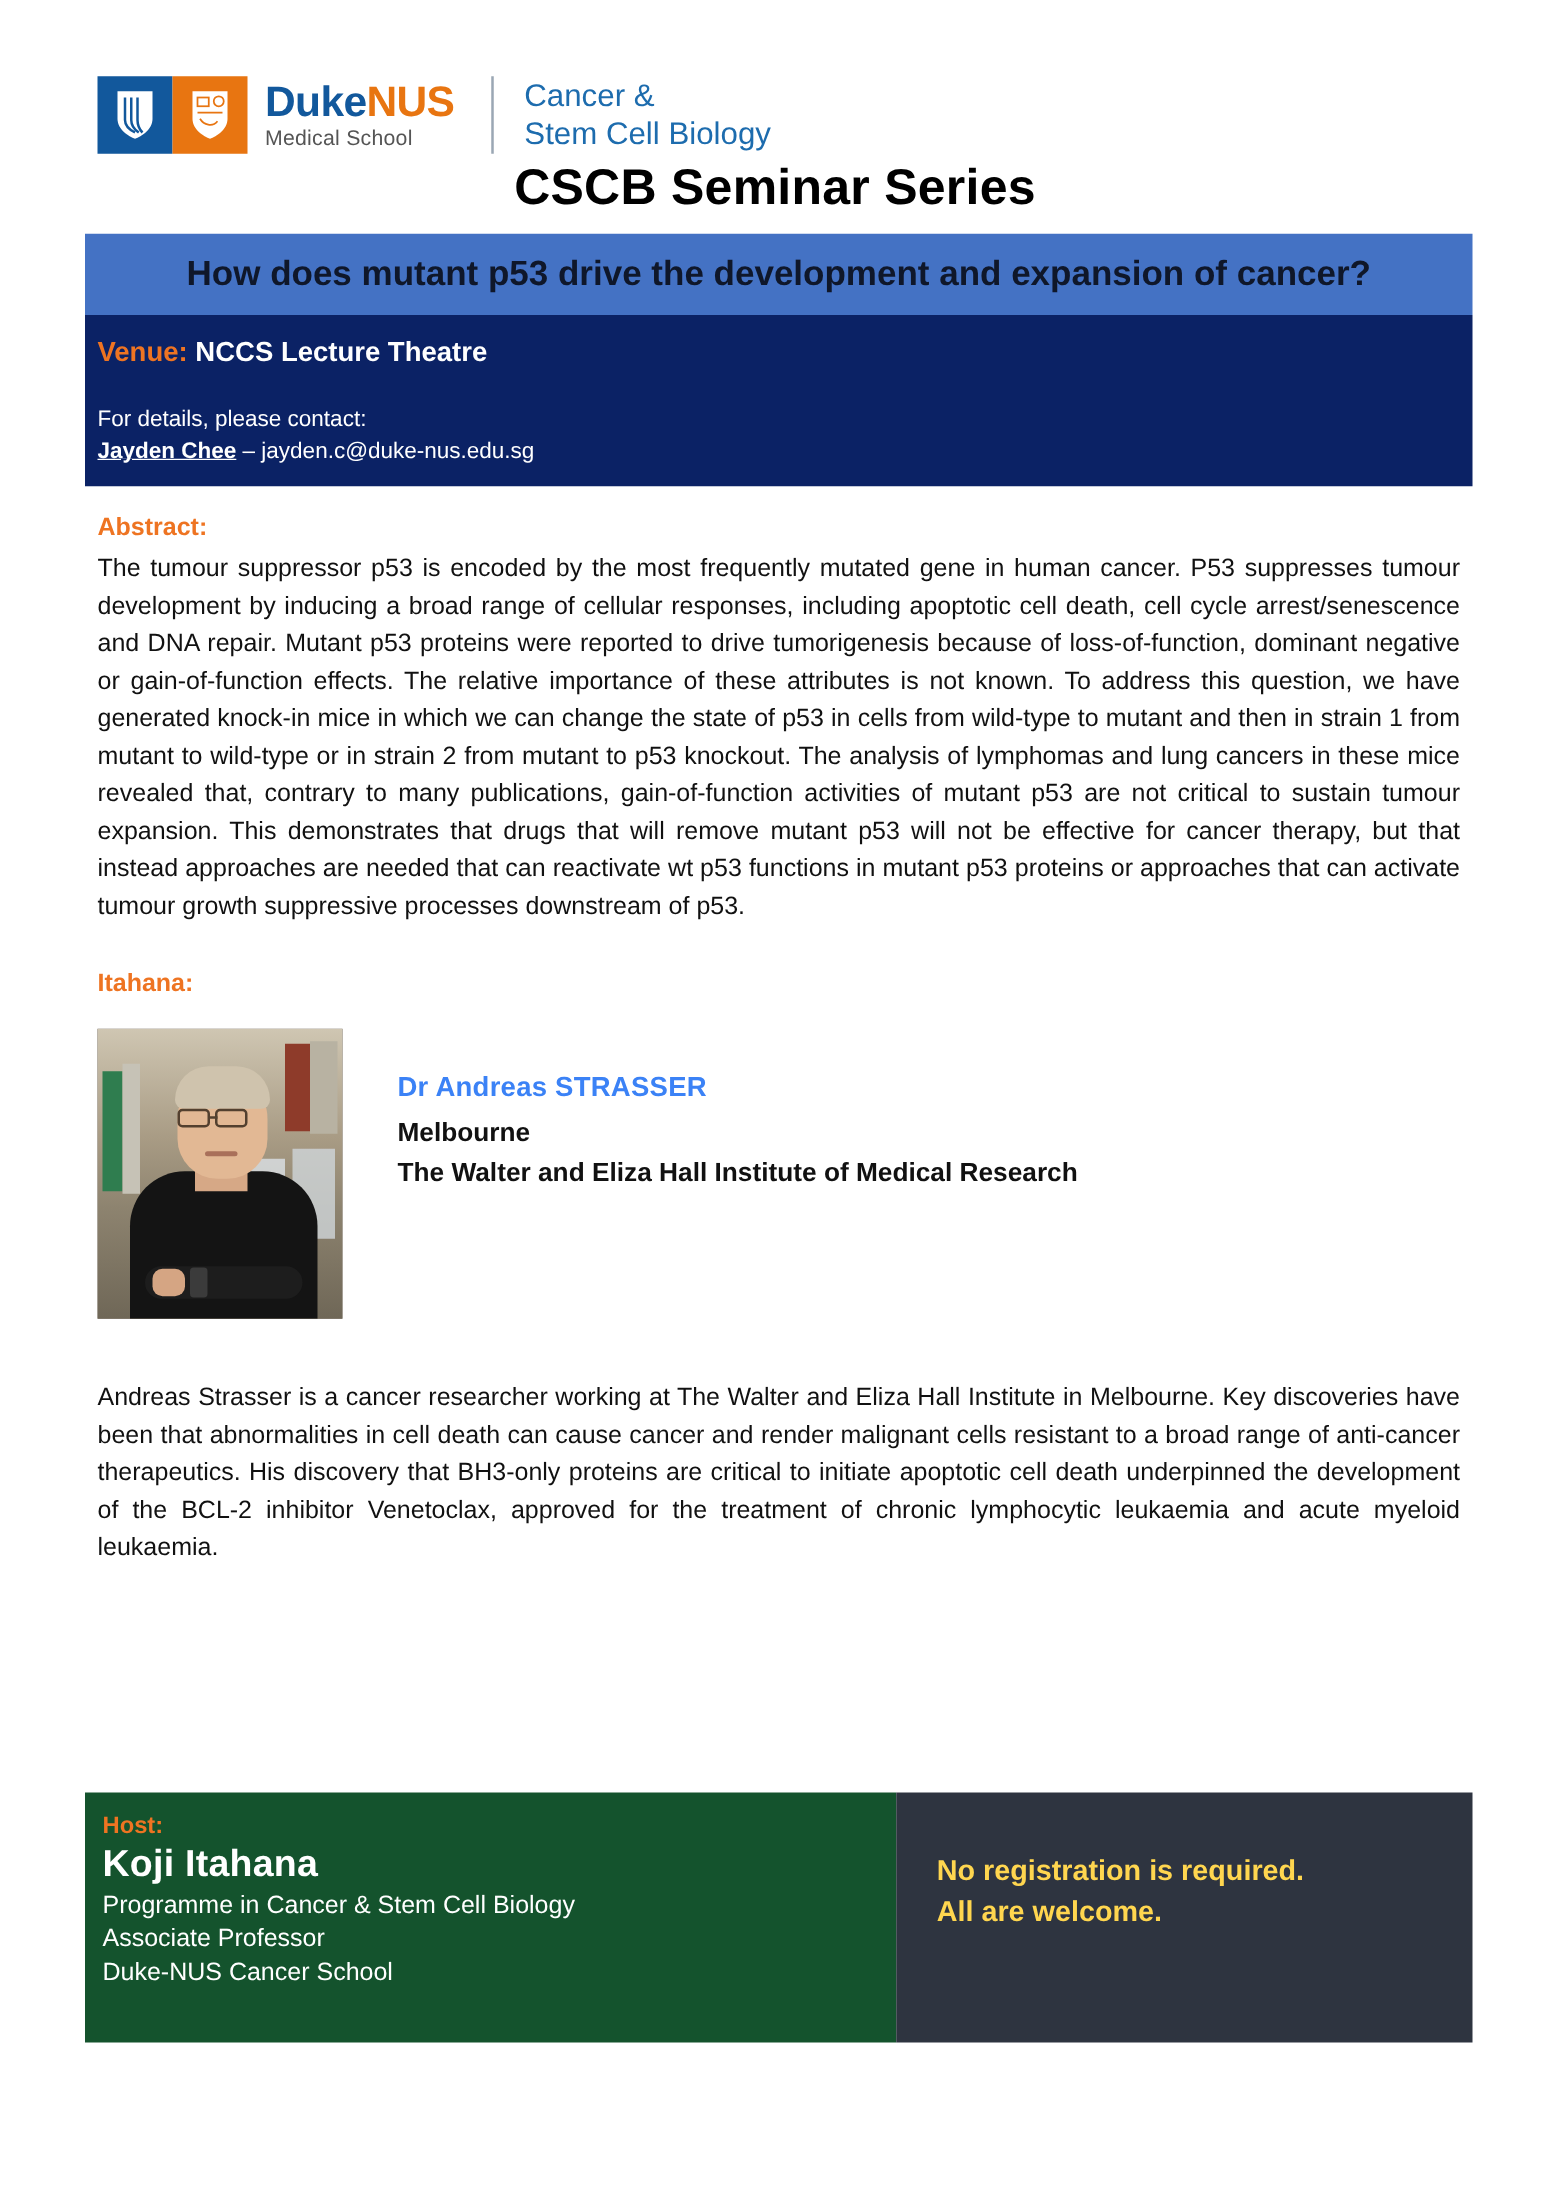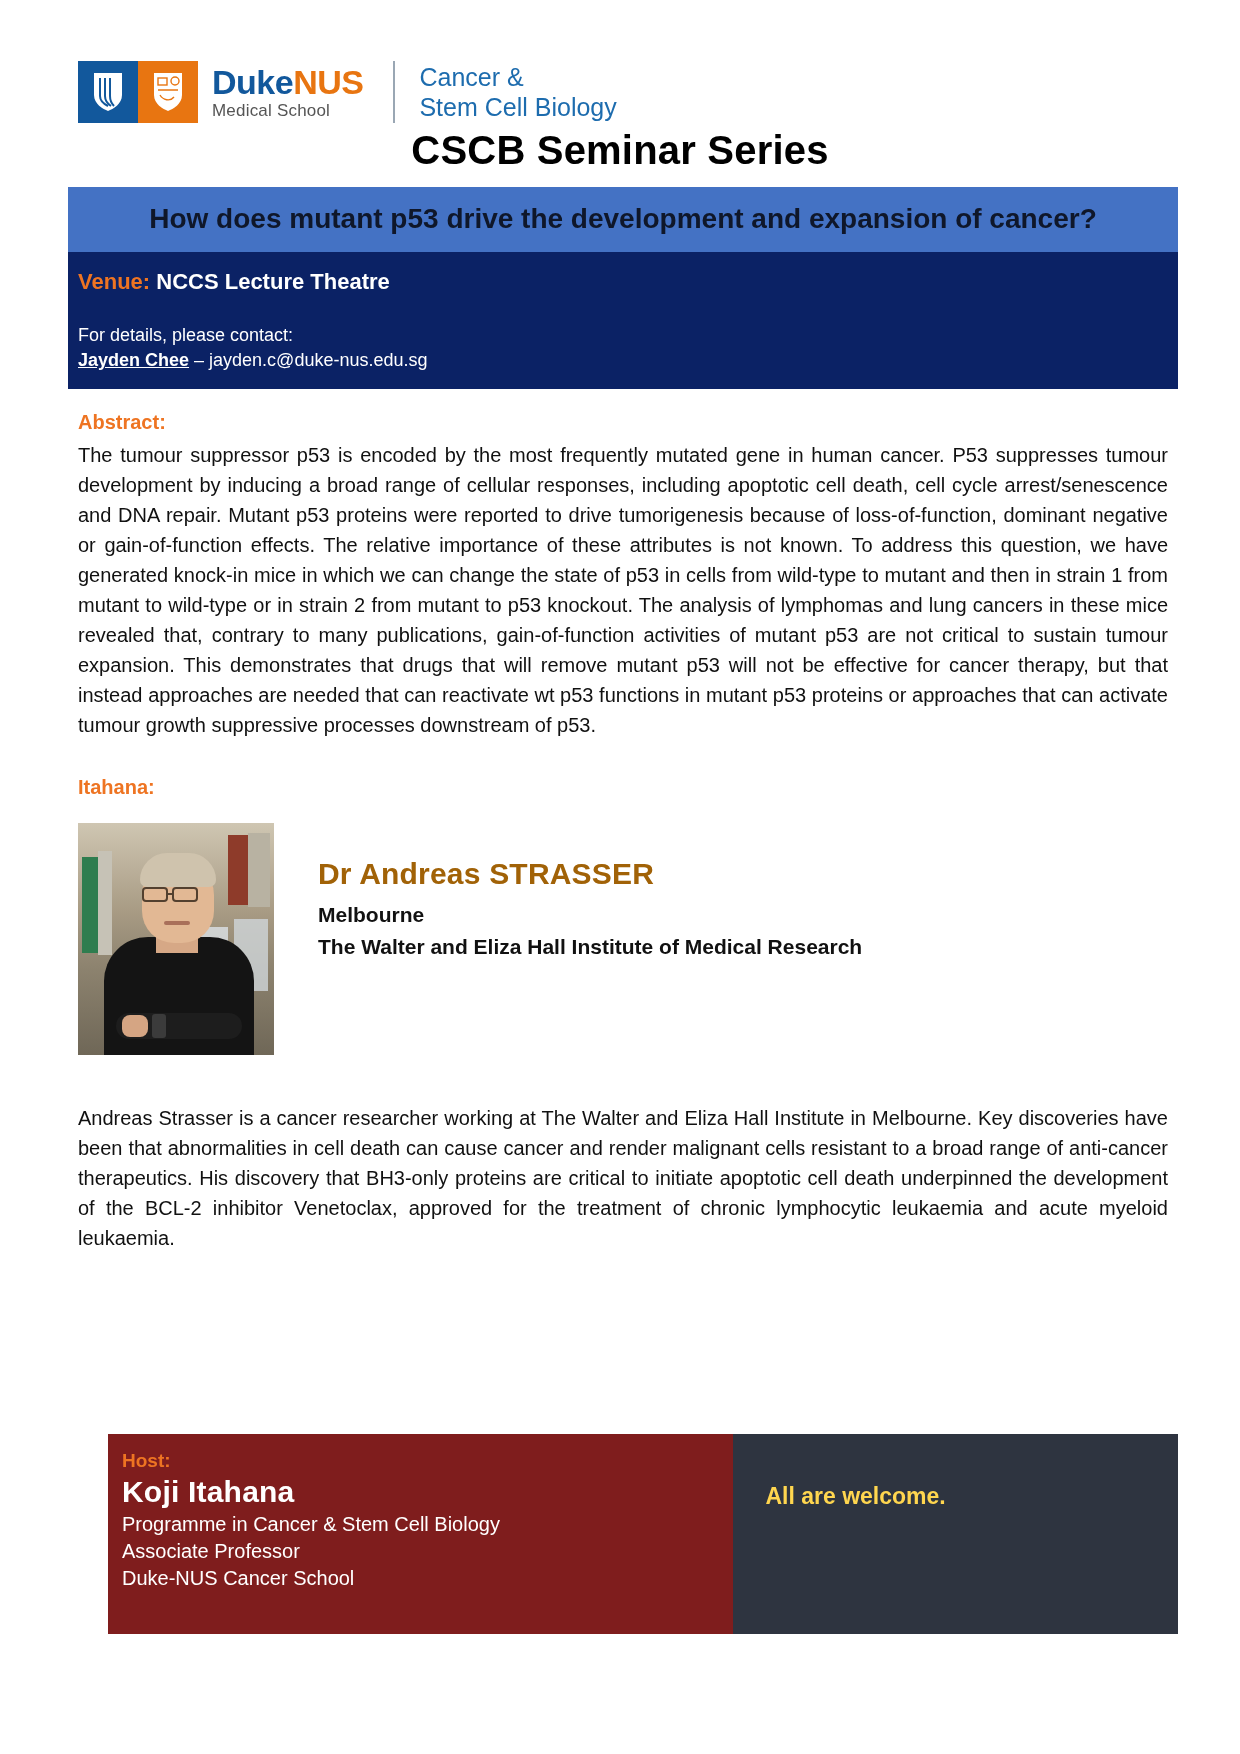--- a/index.html
+++ b/index.html
@@ -265,22 +265,22 @@
     height: 4px;
     background: #a9705a;
     border-radius: 3px;
   }
 
   .speaker-meta {
     padding-left: 44px;
     padding-top: 34px;
   }
   .speaker-name {
-    color: #a16207;
-    font-size: 30px;
+    color: #3b82f6;
+    font-size: 22px;
     font-weight: bold;
     letter-spacing: 0.2px;
   }
   .speaker-role {
     font-size: 21px;
     font-weight: bold;
     color: #111111;
     margin-top: 12px;
   }
   .speaker-inst {
@@ -302,24 +302,23 @@
   .footer {
     position: absolute;
     left: 68px;
     right: 62px;
     top: 1434px;
     display: flex;
     height: 200px;
   }
   .footer-left {
     width: 58.5%;
-    background: #7f1d1d;
+    background: #14532d;
     padding: 16px 0 0 14px;
     color: #ffffff;
-    margin-left: 40px;
   }
   .footer-right {
     width: 41.5%;
     background: #2e3440;
     padding: 46px 0 0 32px;
   }
   .host-label {
     color: #ee7422;
     font-size: 19px;
     font-weight: bold;
@@ -435,17 +434,18 @@
 
   <div class="footer">
     <div class="footer-left">
       <div class="host-label">Host:</div>
       <div class="host-name">Koji Itahana</div>
       <div class="host-line">Programme in Cancer &amp; Stem Cell Biology</div>
       <div class="host-line">Associate Professor</div>
       <div class="host-line">Duke-NUS Cancer School</div>
     </div>
     <div class="footer-right">
+      <div class="reg-line">No registration is required.</div>
       <div class="reg-line">All are welcome.</div>
     </div>
   </div>
 
 </div>
 
 </body></html>

